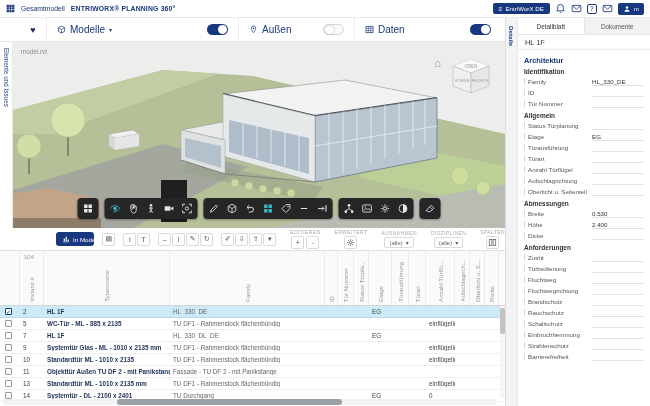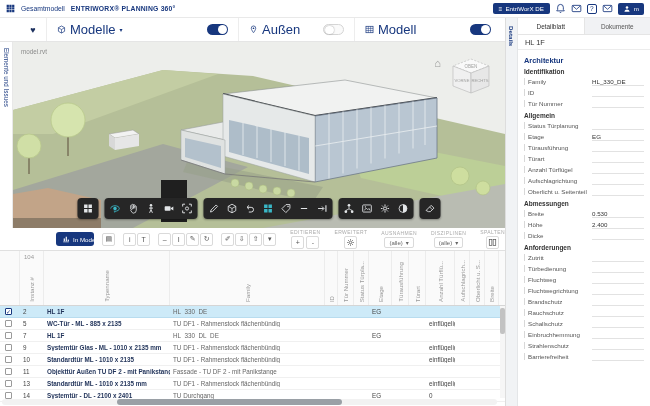--- a/index.html
+++ b/index.html
@@ -20,21 +20,21 @@
 
 
 .main{flex:1;display:flex;min-height:0}
 .left-col{width:505px;display:flex;flex-direction:column;min-width:0}
 
 
 .toggles{flex:0 0 24px;display:flex;align-items:center;border-bottom:1px solid #e5e5e5;background:#fff;padding-left:20px}
 .heart-wrap{width:26px;display:flex;justify-content:center;color:#1b2f5e;font-size:9px}
 .seg{height:100%;display:flex;align-items:center;gap:4px;padding:0 10px;border-left:1px solid #ededed}
 .seg.s1{width:192px}.seg.s2{width:116px}.seg.s3{width:147px}
-.seg-lab{color:#17377e;font-size:13px;white-space:nowrap}
+.seg-lab{color:#17377e;font-size:10px;white-space:nowrap}
 .seg-ic{color:#17377e;display:flex}
 .caret{color:#17377e;font-size:6px}
 .tgl{width:21px;height:11px;border-radius:6px;margin-left:auto;position:relative;flex:0 0 21px}
 .tgl.on{background:#17377e}
 .tgl.on::after{content:"";position:absolute;right:1px;top:1px;width:9px;height:9px;border-radius:50%;background:#fff}
 .tgl.off{background:#fafafa;border:1px solid #d5d5d5}
 .tgl.off::after{content:"";position:absolute;left:1px;top:.5px;width:8.5px;height:8.5px;border-radius:50%;background:#fff;box-shadow:0 0 1.5px rgba(0,0,0,.45)}
 
 
 .viewport-row{flex:0 0 186px;display:flex;min-height:0}
@@ -170,21 +170,21 @@
           <span class="seg-lab">Außen</span>
           <div class="tgl off" id="tgl-plaene"></div>
         </div>
         <div class="seg s3">
           <span class="seg-ic">
               <svg width="9" height="9" viewBox="0 0 14 14">
                 <rect x="1.5" y="2" width="11" height="10" fill="none" stroke="currentColor" stroke-width="1.1"></rect>
                 <path d="M1.5 5.3h11M1.5 8.6h11M5.2 2v10M8.8 2v10" stroke="currentColor" stroke-width=".8"></path>
               </svg>
             </span>
-          <span class="seg-lab">Modell</span>
+          <span class="seg-lab">Daten</span>
           <div class="tgl on" id="tgl-daten"></div>
         </div>
       </div>
 
       <div class="viewport-row">
         <div class="rail">
           <span class="vtext">Elemente und Issues</span>
         </div>
         <div class="scene">
           <svg class="scene-svg" viewBox="0 0 492 186" preserveAspectRatio="none">

